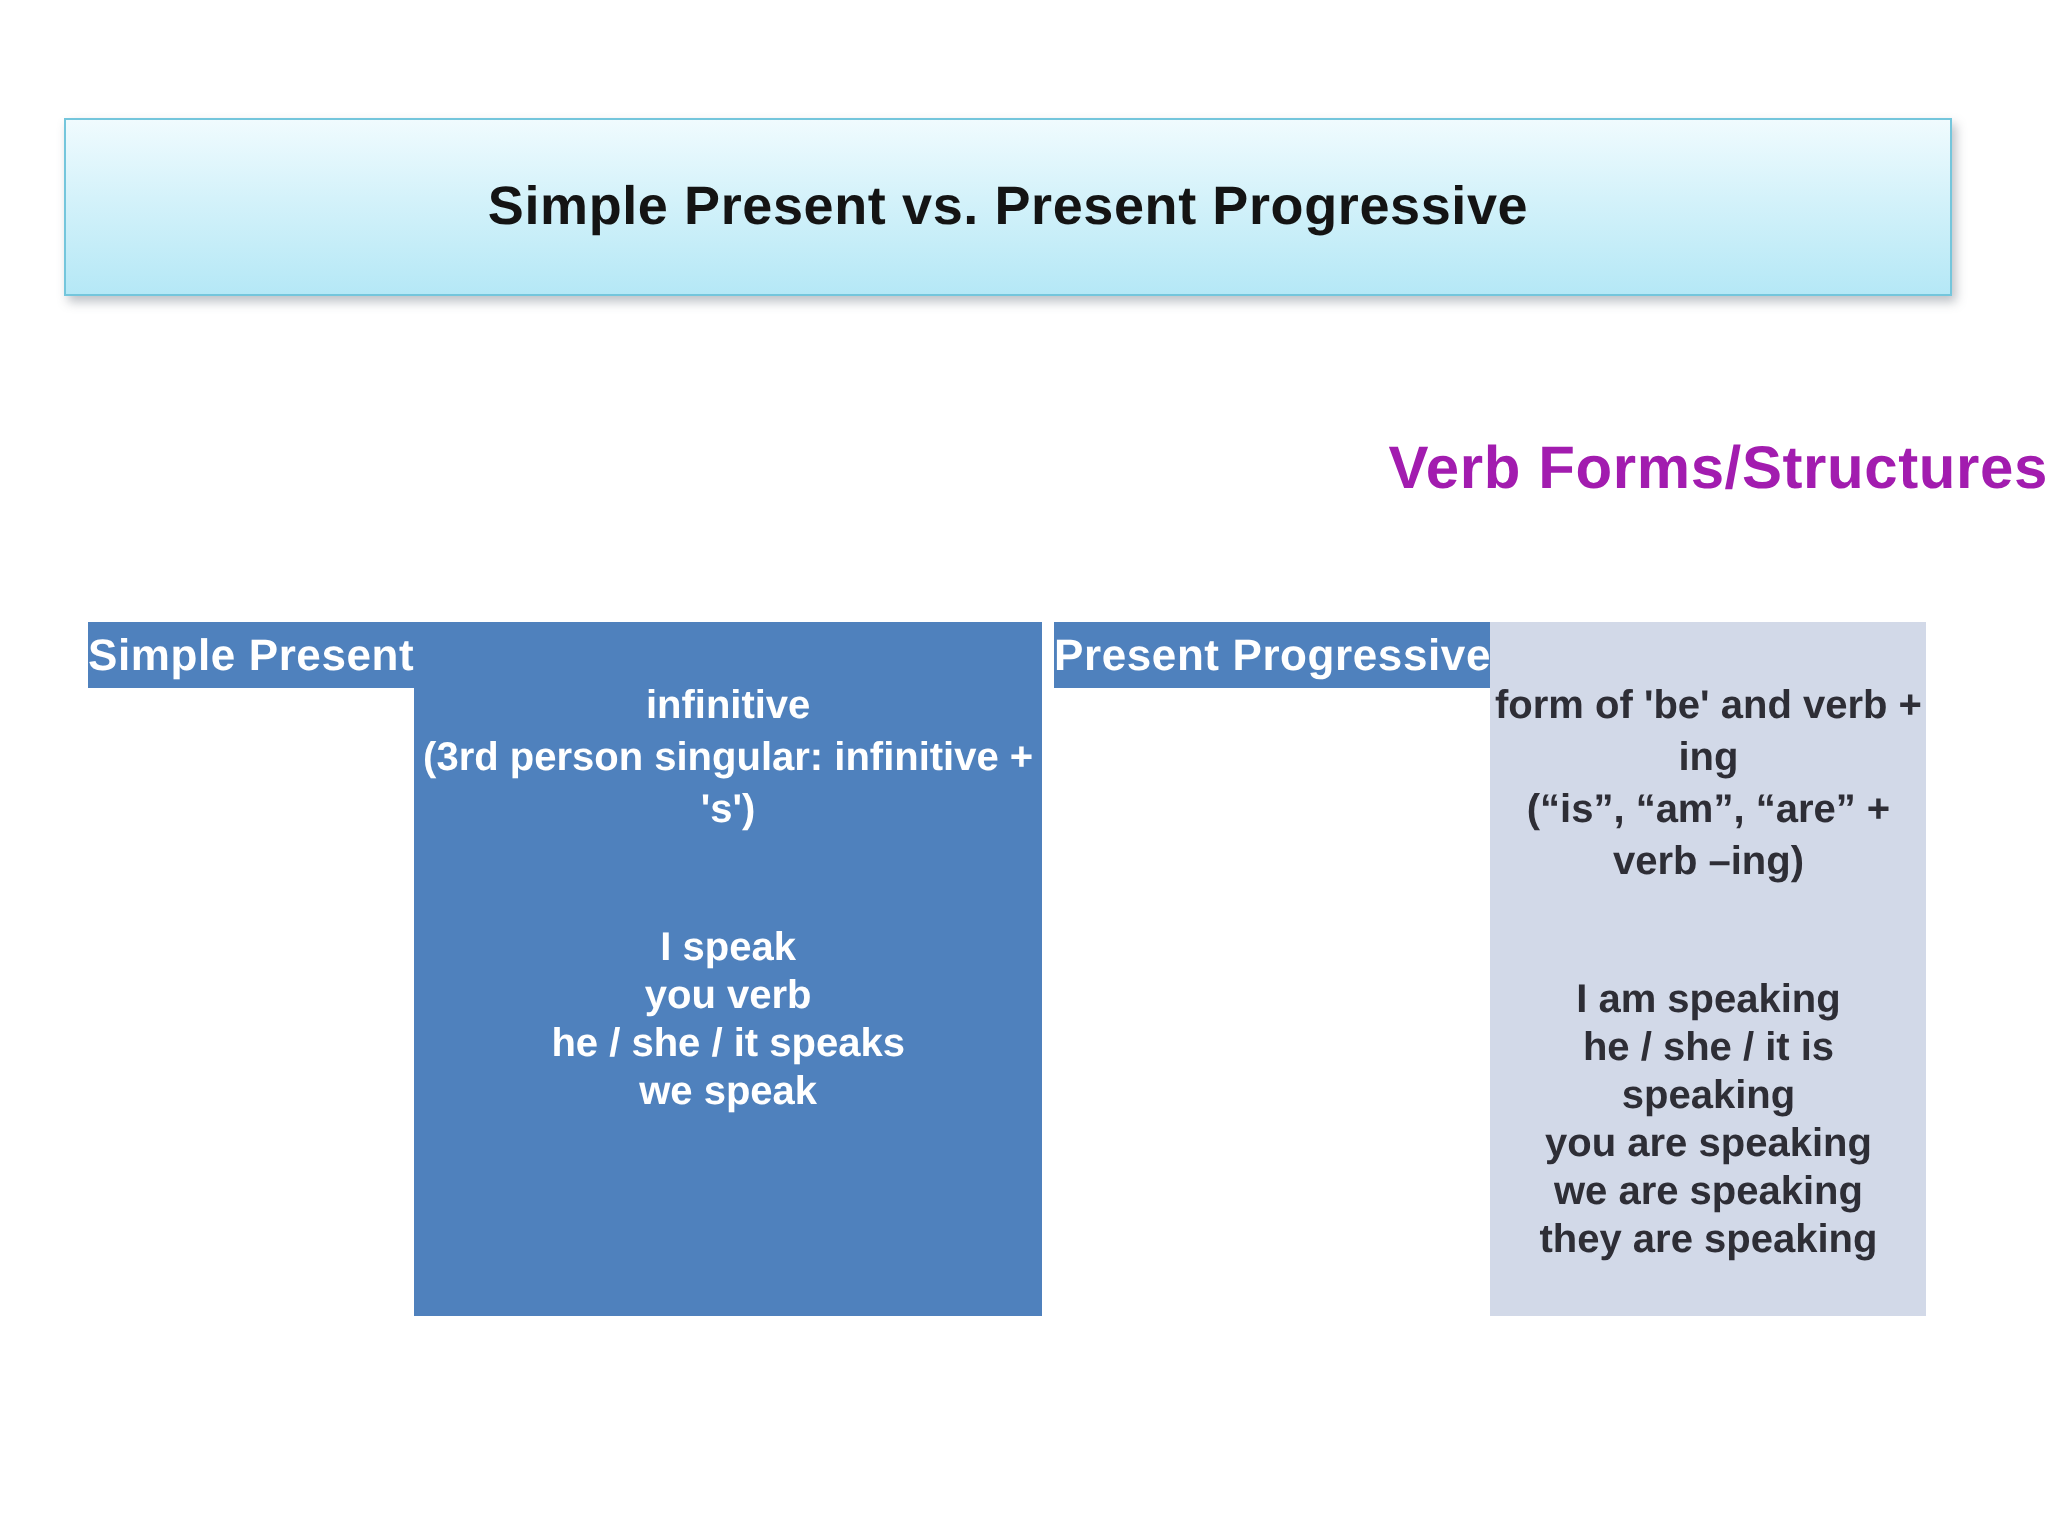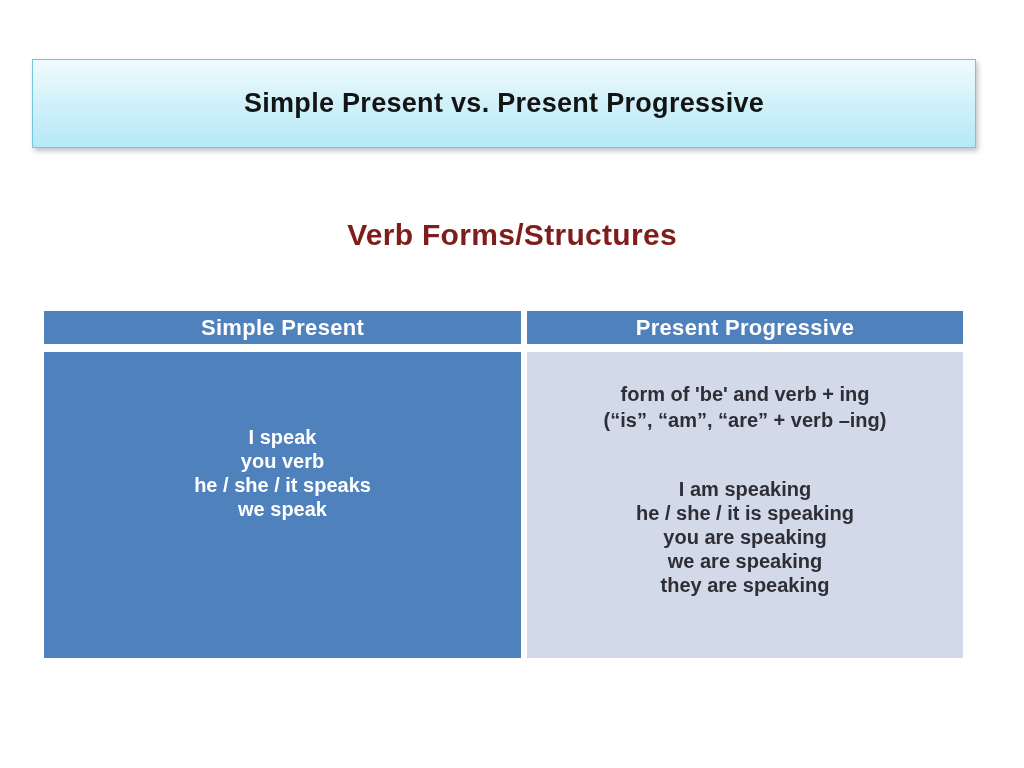--- a/index.html
+++ b/index.html
@@ -32,36 +32,36 @@
     font-size: 27px;
     font-weight: bold;
     color: #141414;
     letter-spacing: 0.3px;
   }
   .subtitle {
     position: absolute;
     left: 0;
     top: 218px;
     width: 100%;
-    text-align: center;
+    text-align: right;
     font-size: 30px;
     font-weight: bold;
-    color: #7f1d1d;
+    color: #a21caf;
     letter-spacing: 0.3px;
   }
   .vf-table {
     position: absolute;
     left: 44px;
     top: 311px;
     width: 943px;
     height: 347px;
     display: flex;
     column-gap: 6px;
   }
-  .col { display: flex; flex-direction: column; }
+  .col { display: flex; flex-direction: row; }
   .col-left  { width: 477px; }
   .col-right { width: 436px; }
   .col-header {
     height: 33px;
     background: #4f81bd;
     color: #ffffff;
     font-size: 22px;
     font-weight: bold;
     display: flex;
     align-items: center;
@@ -97,20 +97,24 @@
     <div class="title-text">Simple Present vs. Present Progressive</div>
   </div>
 
   <div class="subtitle">Verb Forms/Structures</div>
 
   <div class="vf-table">
 
     <div class="col col-left">
       <div class="col-header">Simple Present</div>
       <div class="col-body">
+        <div class="structure">
+          <div>infinitive</div>
+          <div>(3rd person singular: infinitive + 's')</div>
+        </div>
         <div class="examples">
           <div>I speak</div>
           <div>you verb</div>
           <div>he / she / it speaks</div>
           <div>we speak</div>
         </div>
       </div>
     </div>
 
     <div class="col col-right">

